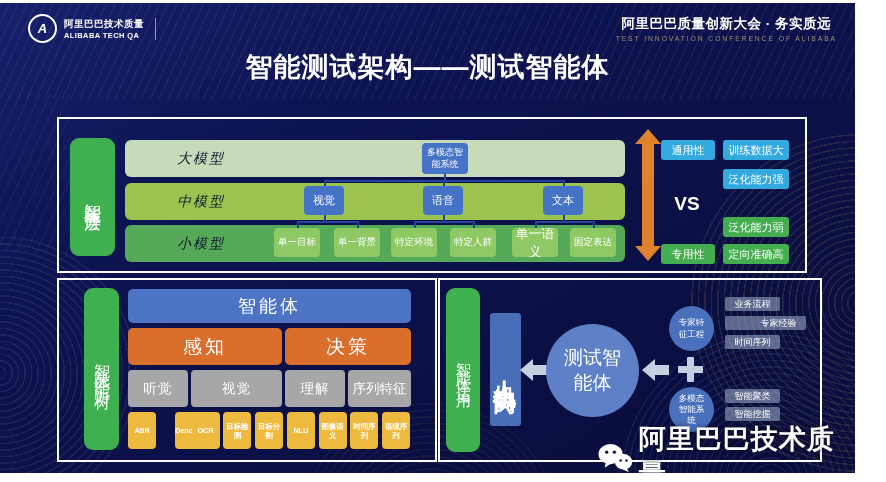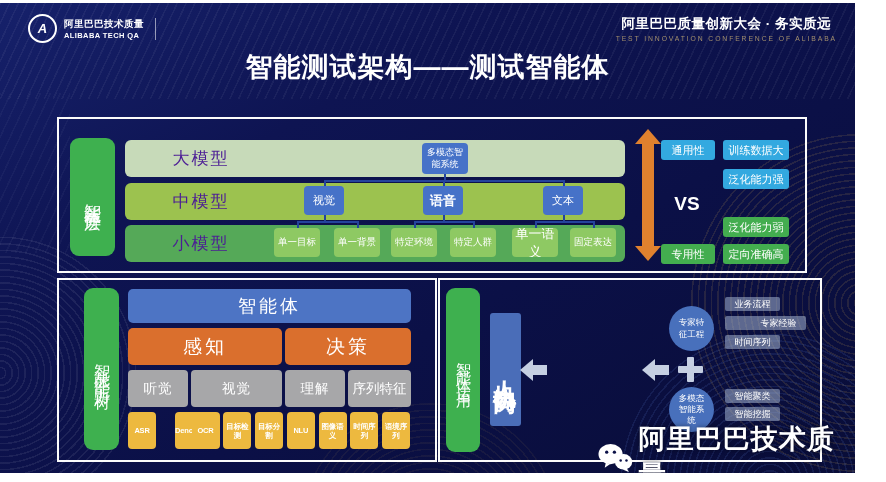--- a/index.html
+++ b/index.html
@@ -29,21 +29,21 @@
   .conf-en{font-size:6.8px;color:#a4906d;letter-spacing:1.9px;text-align:right;margin-top:2px;}
   .page-title{position:absolute;left:0;top:46px;width:855px;text-align:center;color:#fff;
      font-size:27px;font-weight:bold;letter-spacing:1px;}
   
   .panel{position:absolute;border:2px solid #fbfbfb;}
   .vlabel{position:absolute;writing-mode:vertical-rl;text-orientation:upright;
      display:flex;align-items:center;justify-content:center;text-align:center;
      color:#fff;background:#3eb04f;border-radius:9px;}
   .mrow{position:absolute;left:66px;width:500px;border-radius:6px;}
   .rowlabel{position:absolute;left:30px;top:0;height:100%;width:92px;display:flex;
-     align-items:center;justify-content:center;color:#4c1d95;font-size:17px;letter-spacing:2px;}
+     align-items:center;justify-content:center;color:#0f172a;font-size:14px;letter-spacing:2px;font-style:italic;}
   .chip{position:absolute;display:flex;align-items:center;justify-content:center;
      color:#fff;text-align:center;border-radius:4px;overflow:hidden;}
   .chip-inner{display:inline-block;}
   .bluechip{background:#4672c8;}
   .smallchip{background:#8ec963;}
   .tagblue{background:#33a9e0;border-radius:3px;font-size:11px;}
   .taggreen{background:#43ad4f;border-radius:3px;font-size:11px;}
   .cl{position:absolute;background:#24439c;}
   .vs{position:absolute;color:#fff;font-weight:bold;font-size:19px;display:flex;
       align-items:center;justify-content:center;}
@@ -132,21 +132,21 @@
       <div class="cl" style="left:298px;top:102px;width:1.5px;height:7px;"></div>
       <div class="cl" style="left:355px;top:102px;width:1.5px;height:7px;"></div>
       <div class="cl" style="left:414px;top:102px;width:1.5px;height:7px;"></div>
       <div class="cl" style="left:476px;top:102px;width:1.5px;height:7px;"></div>
       <div class="cl" style="left:534px;top:102px;width:1.5px;height:7px;"></div>
 
       <div class="chip bluechip" style="left:363px;top:24px;width:46px;height:31px;font-size:9px;line-height:1.25;">
         <span class="chip-inner" style="width:40px;">多模态智能系统</span>
       </div>
       <div class="chip bluechip" style="left:245px;top:67px;width:40px;height:29px;font-size:11px;">视觉</div>
-      <div class="chip bluechip" style="left:364px;top:67px;width:40px;height:29px;font-size:13px;font-weight:bold;">语音</div>
+      <div class="chip bluechip" style="left:364px;top:67px;width:40px;height:29px;font-size:11px;">语音</div>
       <div class="chip bluechip" style="left:484px;top:67px;width:40px;height:29px;font-size:11px;">文本</div>
 
       <div class="chip smallchip" style="left:215px;top:109px;width:46px;height:29px;font-size:9.5px;">单一目标</div>
       <div class="chip smallchip" style="left:275px;top:109px;width:46px;height:29px;font-size:9.5px;">单一背景</div>
       <div class="chip smallchip" style="left:332px;top:109px;width:46px;height:29px;font-size:9.5px;">特定环境</div>
       <div class="chip smallchip" style="left:391px;top:109px;width:46px;height:29px;font-size:9.5px;">特定人群</div>
       <div class="chip smallchip" style="left:453px;top:109px;width:46px;height:29px;font-size:13px;">单一语义</div>
       <div class="chip smallchip" style="left:511px;top:109px;width:46px;height:29px;font-size:9.5px;">固定表达</div>
 
       <div class="dblarrow" style="left:576px;top:10px;">
@@ -188,20 +188,23 @@
       <div class="chip leaf" style="left:323px;top:132px;width:28px;height:37px;">语境序列</div>
     </div>
 
     <div class="panel" style="left:438px;top:275px;width:380px;height:180px;z-index:1;">
       <div class="vlabel" style="left:6px;top:8px;width:34px;height:164px;font-size:15px;letter-spacing:8px;">智能体运用</div>
 
       <div class="vlabel" style="left:50px;top:33px;width:31px;height:113px;font-size:23px;font-weight:bold;letter-spacing:4px;background:#4a6db8;border-radius:3px;">人机协同</div>
 
       <div class="arrowL" style="left:80px;top:79px;"></div>
 
+      <div class="circle" style="left:106px;top:44px;width:93px;height:93px;background:#5d80c6;font-size:19px;line-height:1.3;">
+        <span class="chip-inner" style="width:64px;">测试智能体</span>
+      </div>
 
       <div class="arrowL" style="left:202px;top:79px;"></div>
 
       <div class="circle" style="left:229px;top:26px;width:45px;height:45px;background:#4870bc;font-size:8.5px;line-height:1.3;">
         <span class="chip-inner" style="width:30px;">专家特征工程</span>
       </div>
 
       <div class="plus" style="left:238px;top:77px;">
         <div class="ph"></div>
         <div class="pv"></div>

